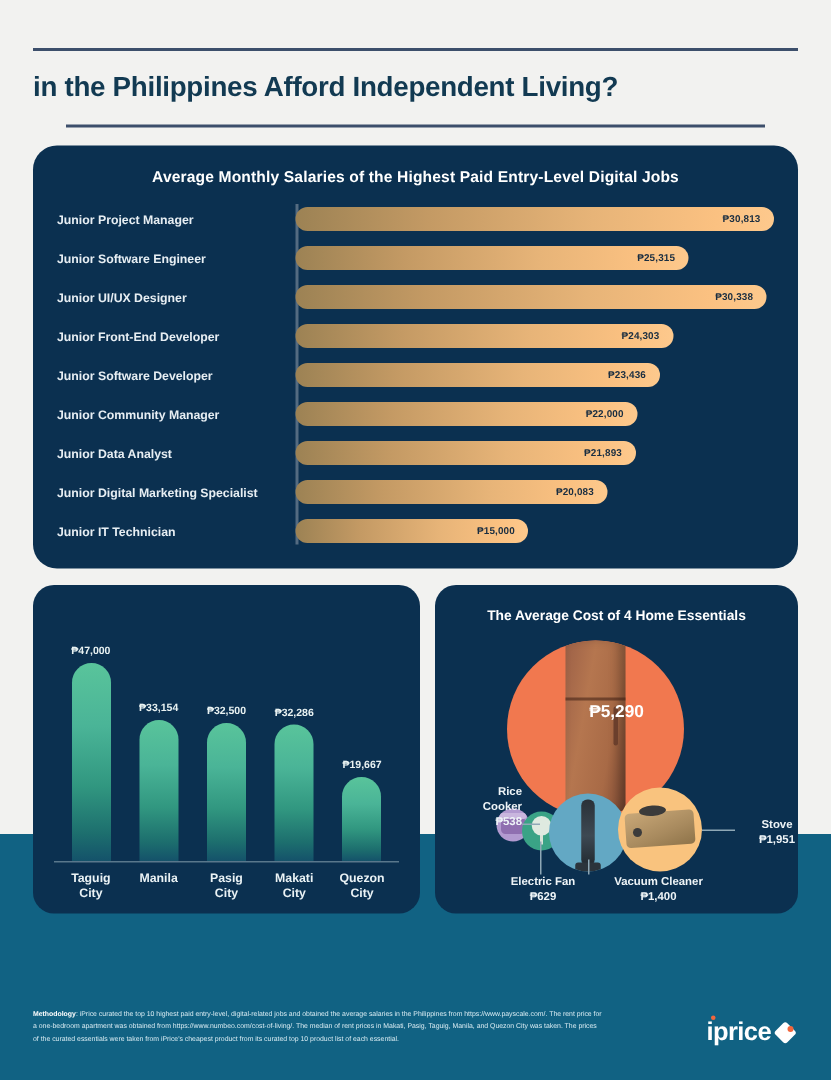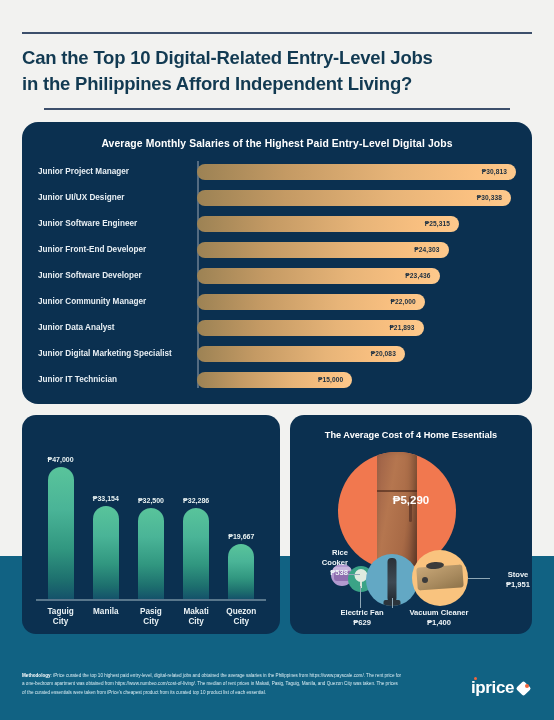--- a/index.html
+++ b/index.html
@@ -158,51 +158,50 @@
 </head>
 <body>
 
 <div class="footer-band"></div>
 
 <div class="page">
 
   <div class="header">
     <div class="rule top"></div>
     <div class="title">
-      <div>Can the Top 10 Digital-Related Entry-Level Jobs</div>
       <div>in the Philippines Afford Independent Living?</div>
     </div>
     <div class="rule bottom"></div>
   </div>
 
   <div class="card">
     <div class="card-title">Average Monthly Salaries of the Highest Paid Entry-Level Digital Jobs</div>
     <div class="bars" id="salary-bars">
       <div class="axis-line"></div>
     <div class="bar-row">
           <div class="bar-label">Junior Project Manager</div>
           <div class="bar-track">
             <div class="bar" style="width: 100%;">
               <span class="bar-value">₱30,813</span>
             </div>
           </div>
         </div>
         <div class="bar-row">
+          <div class="bar-label">Junior Software Engineer</div>
+          <div class="bar-track">
+            <div class="bar" style="width: 82.1569%;">
+              <span class="bar-value">₱25,315</span>
+            </div>
+          </div>
+        </div>
+        <div class="bar-row">
           <div class="bar-label">Junior UI/UX Designer</div>
           <div class="bar-track">
             <div class="bar" style="width: 98.4584%;">
               <span class="bar-value">₱30,338</span>
-            </div>
-          </div>
-        </div>
-        <div class="bar-row">
-          <div class="bar-label">Junior Software Engineer</div>
-          <div class="bar-track">
-            <div class="bar" style="width: 82.1569%;">
-              <span class="bar-value">₱25,315</span>
             </div>
           </div>
         </div>
         <div class="bar-row">
           <div class="bar-label">Junior Front-End Developer</div>
           <div class="bar-track">
             <div class="bar" style="width: 78.8726%;">
               <span class="bar-value">₱24,303</span>
             </div>
           </div>

